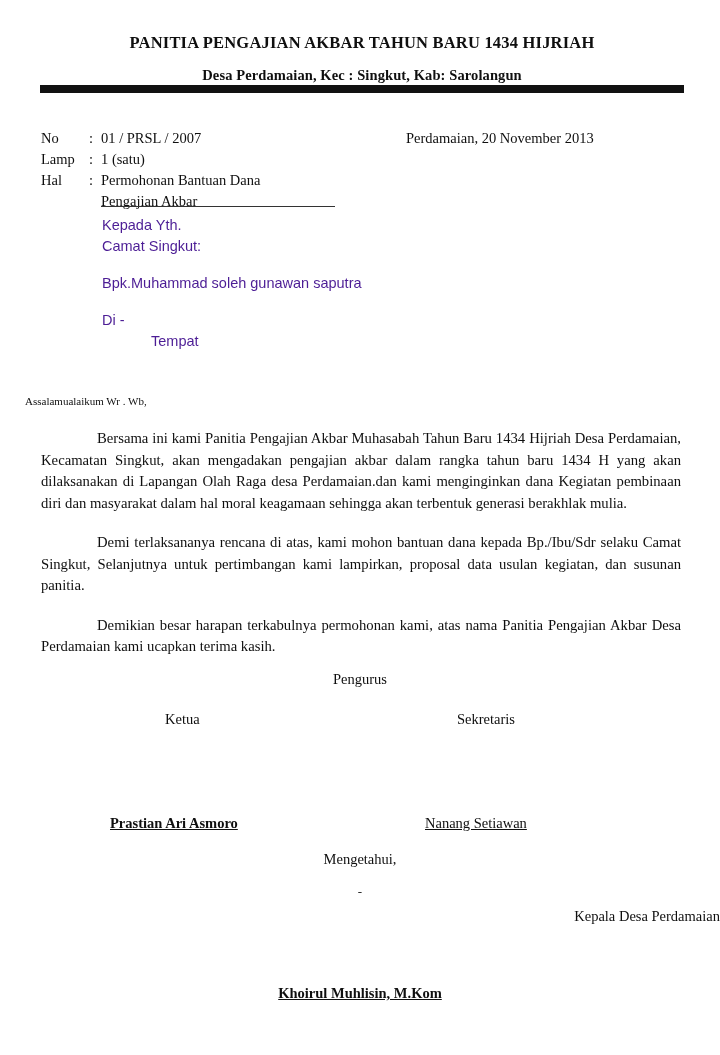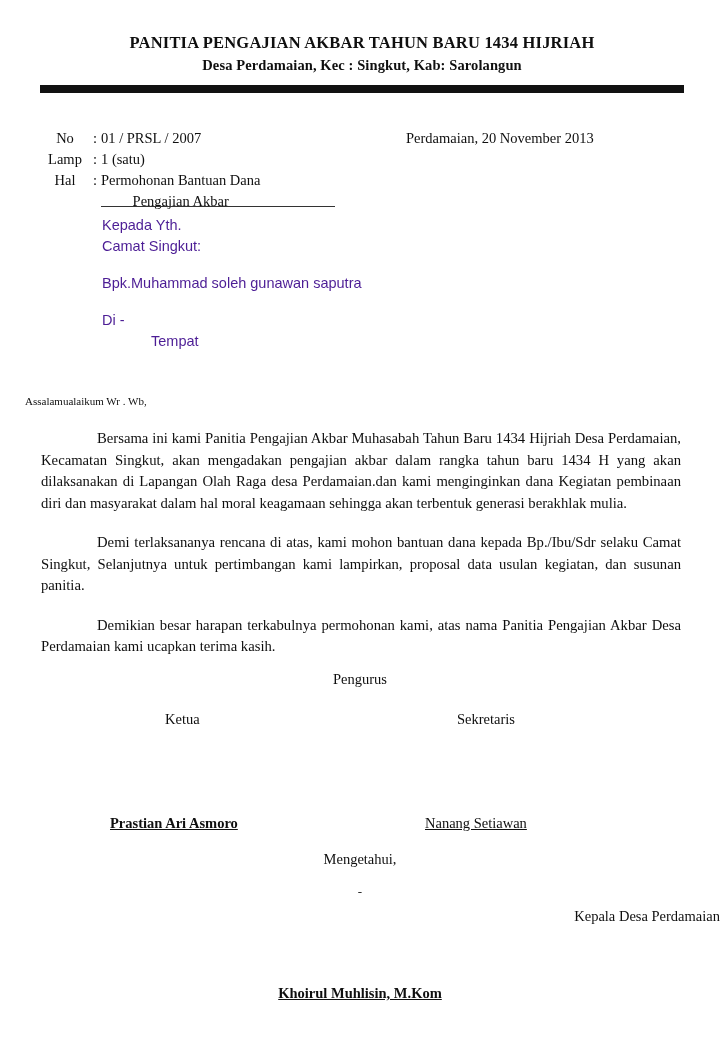--- a/index.html
+++ b/index.html
@@ -40,40 +40,39 @@
     letter-spacing: 0.2px;
     line-height: 1.25;
     white-space: nowrap;
   }
   .letterhead-line2 {
     font-family: "Liberation Serif", "DejaVu Serif", serif;
     font-weight: bold;
     font-size: 14.5px;
     letter-spacing: 0.1px;
     line-height: 1.3;
-    margin-top: 2px;
+    margin-top: 12px;
     white-space: nowrap;
   }
   .rule {
     position: absolute;
     left: 40px;
     top: 85px;
     width: 644px;
     height: 8px;
     background: #111111;
   }
 
   
   .refblock {
     position: absolute;
     left: 41px;
     top: 128px;
     font-size: 14.5px;
     line-height: 21px;
-    text-align: center;
   }
   .ref-row {
     display: flex;
     white-space: nowrap;
   }
   .ref-label {
     display: inline-block;
     width: 48px;
     flex: 0 0 48px;
   }

